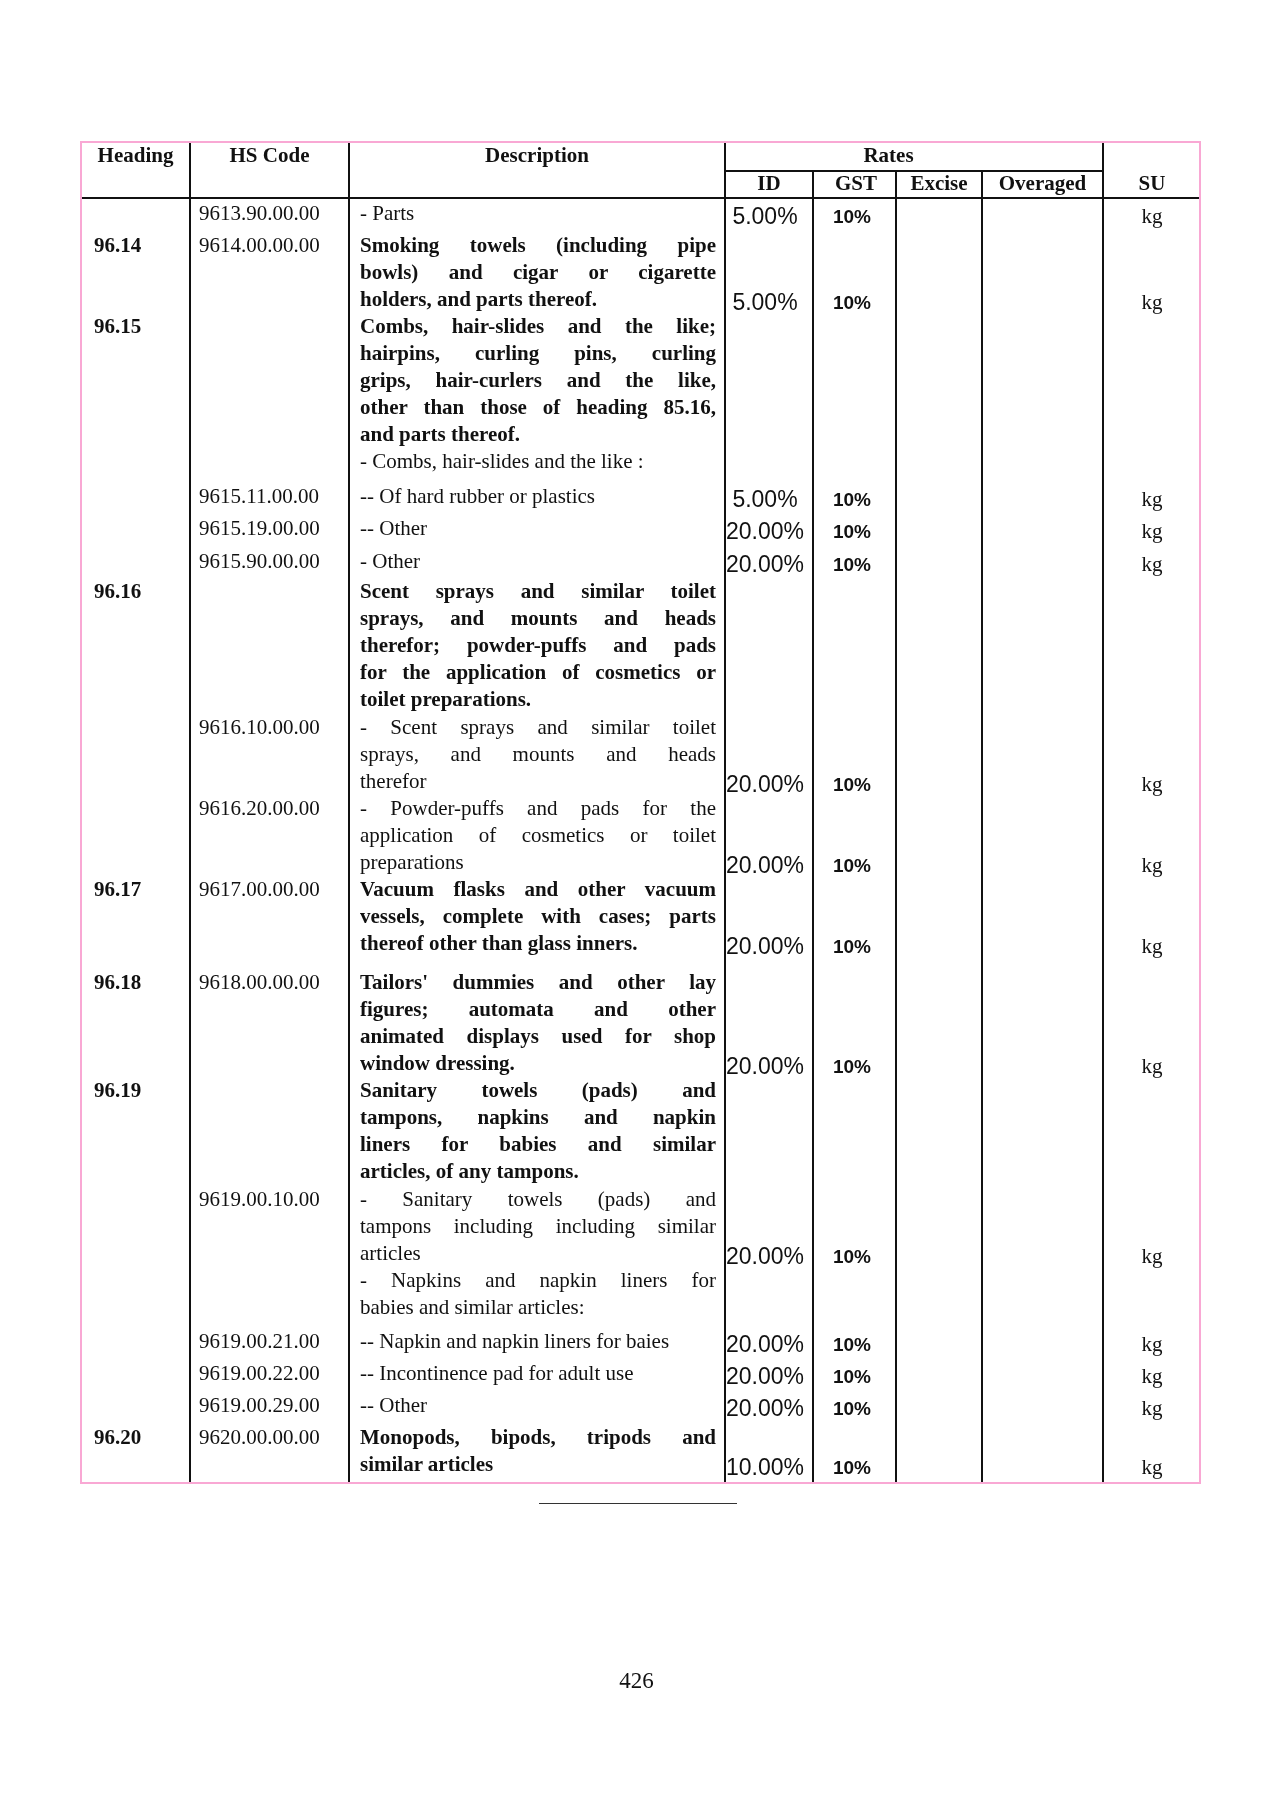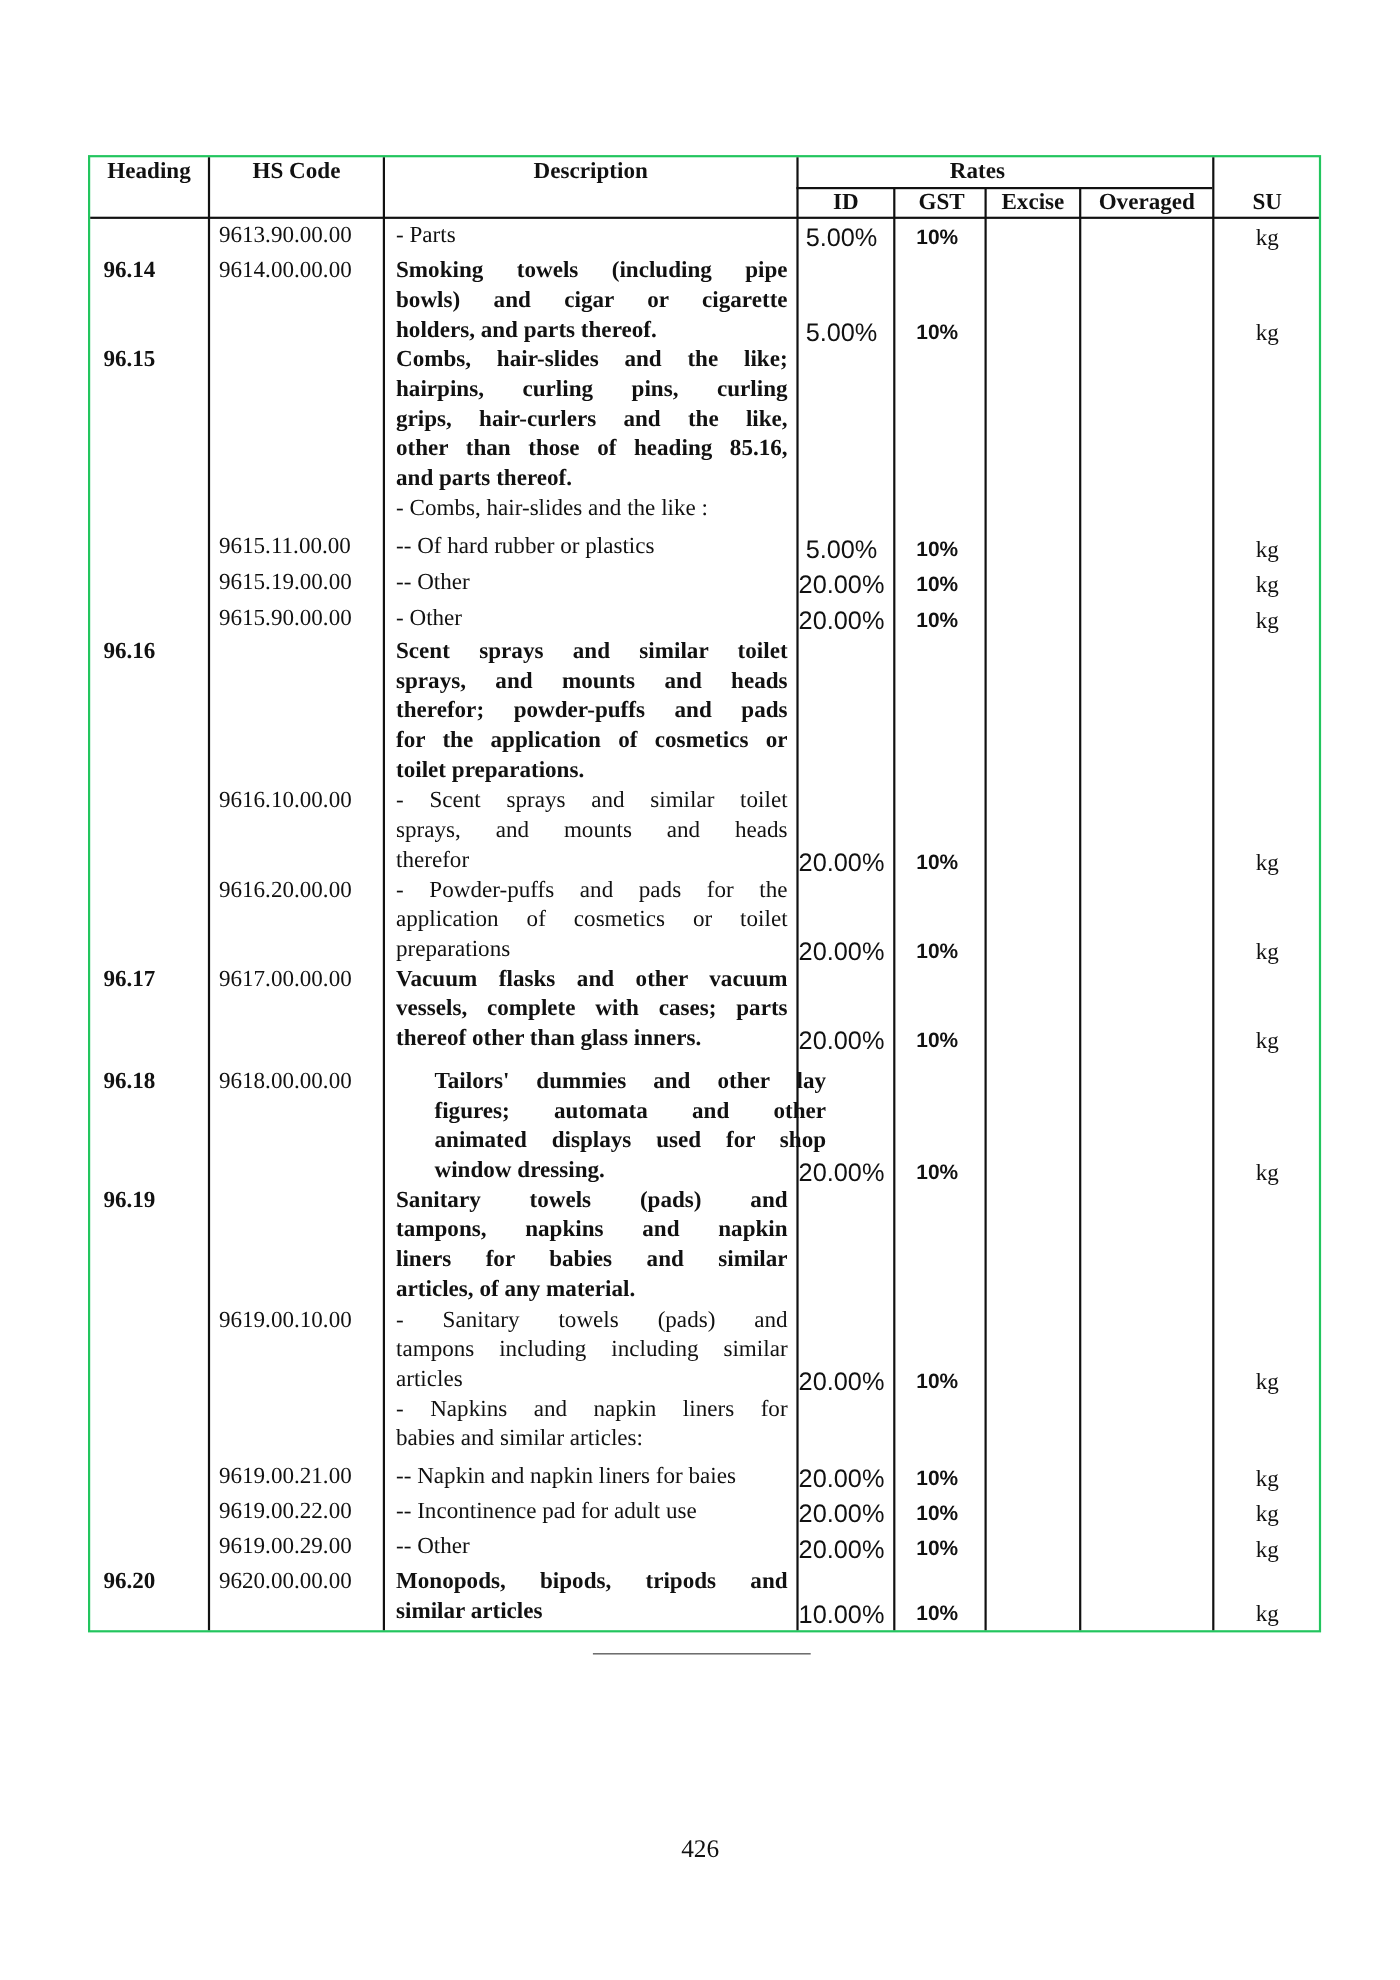--- a/index.html
+++ b/index.html
@@ -1,19 +1,19 @@
 <!DOCTYPE html>
 <html><head>
 <meta charset="utf-8">
 <style>
   html, body { margin: 0; padding: 0; background: #ffffff; }
   body { width: 1273px; height: 1800px; position: relative; overflow: hidden;
          font-family: "Liberation Serif", serif; color: #111; }
   #table { position: absolute; left: 80px; top: 141px; width: 1121px; height: 1343px;
-           border: 2px solid #22c55e; box-sizing: border-box; }
+           border: 2px solid #f9a8d4; box-sizing: border-box; }
   .vline { position: absolute; top: 0; bottom: 0; width: 2px; background: #111; }
   .hline { position: absolute; height: 2px; background: #111; }
   .th { position: absolute; font-weight: bold; font-size: 21px; text-align: center; }
   .cell { position: absolute; font-size: 21px; line-height: 27px; white-space: nowrap; }
   .heading { left: 12px; font-weight: bold; }
   .hs { left: 117px; }
   .desc { left: 278px; width: 356px; white-space: normal; text-align: justify; text-align-last: left; }
   .desc.bold { font-weight: bold; }
   .desc .line { display: block; text-align: justify; text-align-last: justify; height: 27px; }
   .desc .line.last { text-align-last: left; }
@@ -130,35 +130,35 @@
       <div class="cell desc bold" style="top: 733px;">
         <span class="line">Vacuum flasks and other vacuum</span>
         <span class="line">vessels, complete with cases; parts</span>
         <span class="line last">thereof other than glass inners.</span>
       </div>
       <div class="cell id" style="top: 790px;">20.00%</div>
       <div class="cell gst" style="top: 790px;">10%</div>
       <div class="cell su" style="top: 790px;">kg</div>
       <div class="cell heading" style="top: 826px;">96.18</div>
       <div class="cell hs" style="top: 826px;">9618.00.00.00</div>
-      <div class="cell desc bold" style="top: 826px; margin-left: 35px;">
+      <div class="cell desc bold" style="top: 826px;">
         <span class="line">Tailors' dummies and other lay</span>
         <span class="line">figures; automata and other</span>
         <span class="line">animated displays used for shop</span>
         <span class="line last">window dressing.</span>
       </div>
       <div class="cell id" style="top: 910px;">20.00%</div>
       <div class="cell gst" style="top: 910px;">10%</div>
       <div class="cell su" style="top: 910px;">kg</div>
       <div class="cell heading" style="top: 934px;">96.19</div>
       <div class="cell desc bold" style="top: 934px;">
         <span class="line">Sanitary towels (pads) and</span>
         <span class="line">tampons, napkins and napkin</span>
         <span class="line">liners for babies and similar</span>
-        <span class="line last">articles, of any material.</span>
+        <span class="line last">articles, of any tampons.</span>
       </div>
       <div class="cell hs" style="top: 1043px;">9619.00.10.00</div>
       <div class="cell desc" style="top: 1043px;">
         <span class="line">- Sanitary towels (pads) and</span>
         <span class="line">tampons including including similar</span>
         <span class="line last">articles</span>
       </div>
       <div class="cell id" style="top: 1100px;">20.00%</div>
       <div class="cell gst" style="top: 1100px;">10%</div>
       <div class="cell su" style="top: 1100px;">kg</div>

